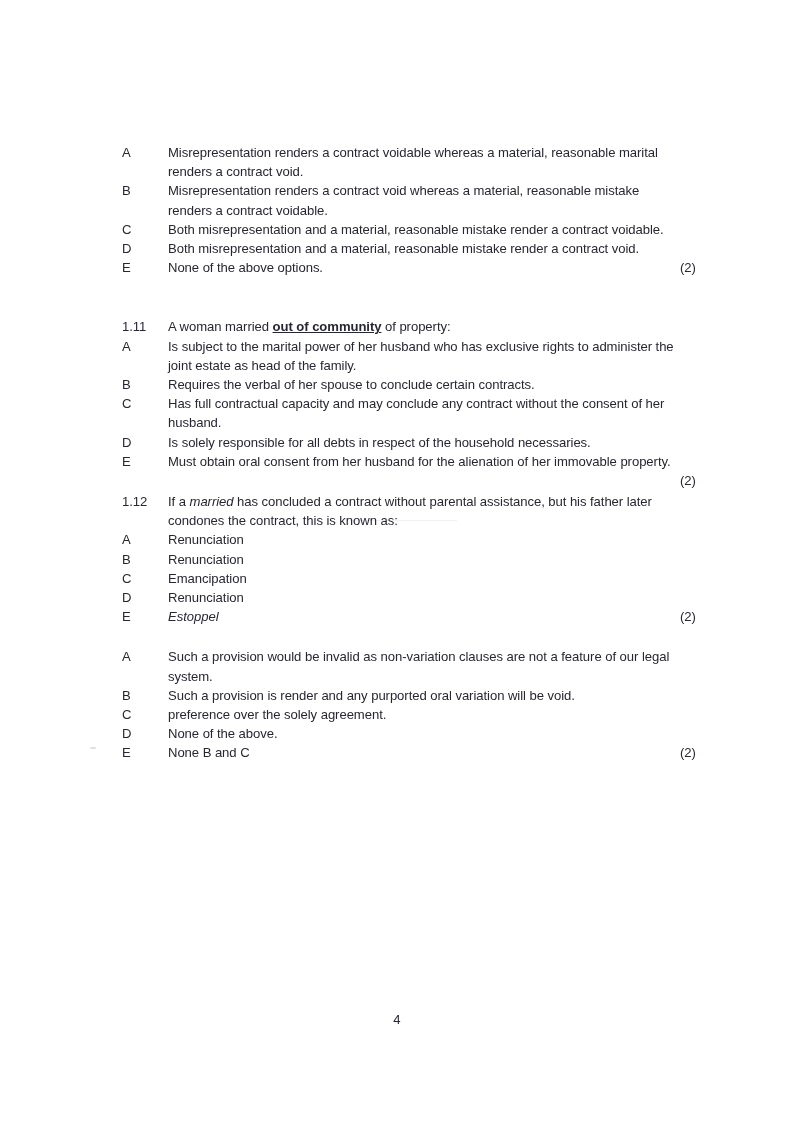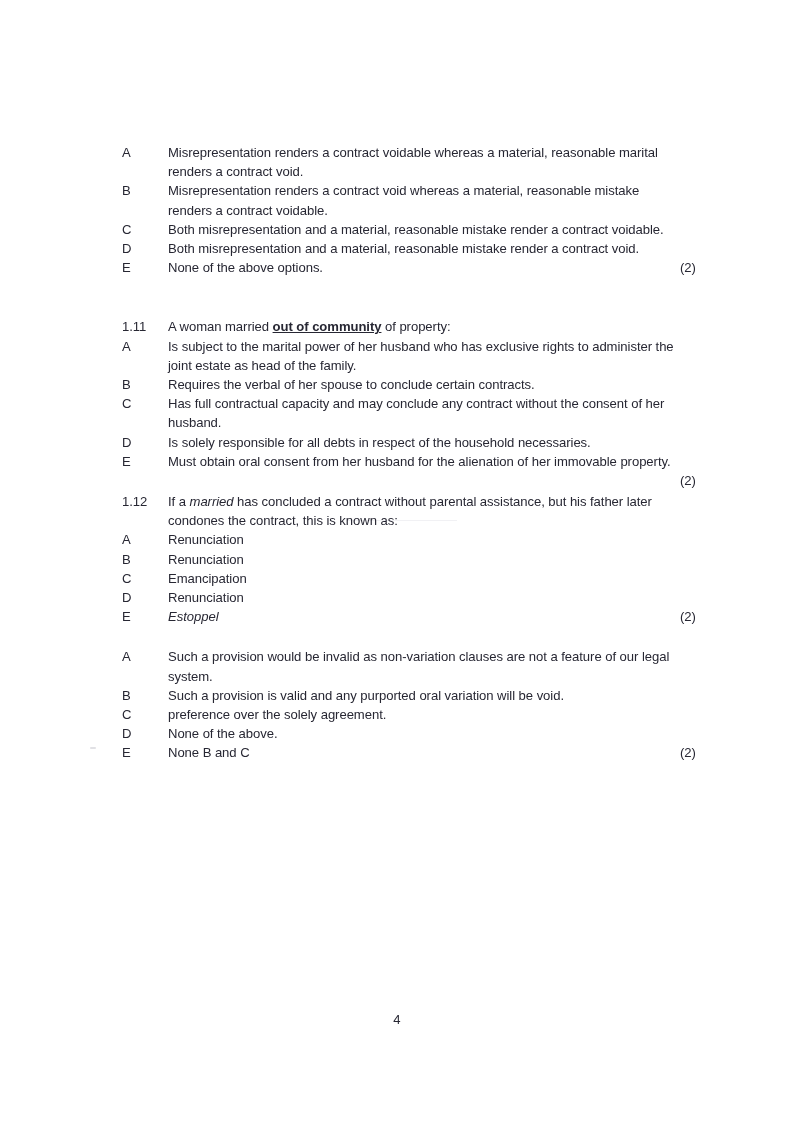--- a/index.html
+++ b/index.html
@@ -191,21 +191,21 @@
       </div>
     </div>
 
     <div class="question-block">
       <div class="row">
         <div class="label">A</div>
         <div class="body"><span class="text">Such a provision would be invalid as non-variation clauses are not a feature of our legal system.</span></div>
       </div>
       <div class="row">
         <div class="label">B</div>
-        <div class="body"><span class="text">Such a provision is valid and any purported oral variation will be void.</span></div>
+        <div class="body"><span class="text">Such a provision is render and any purported oral variation will be void.</span></div>
       </div>
       <div class="row">
         <div class="label">C</div>
         <div class="body"><span class="text">preference over the solely agreement.</span></div>
       </div>
       <div class="row">
         <div class="label">D</div>
         <div class="body"><span class="text">None of the above.</span></div>
       </div>
       <div class="row has-marks">

